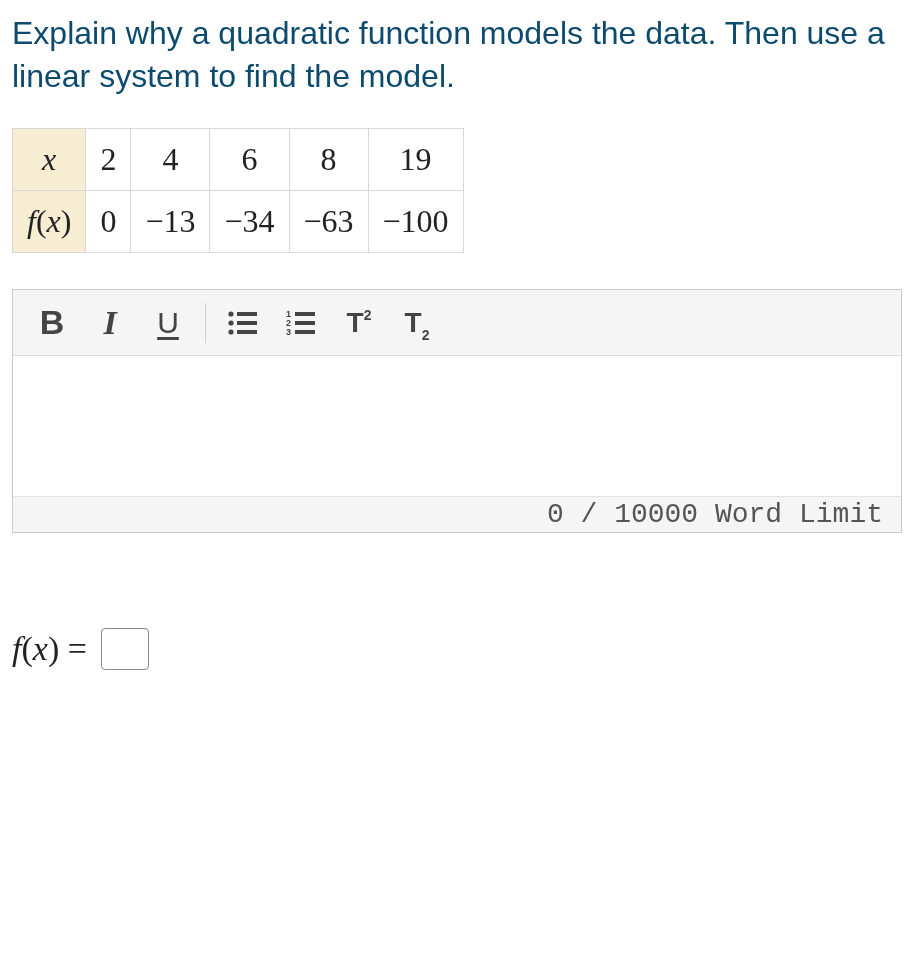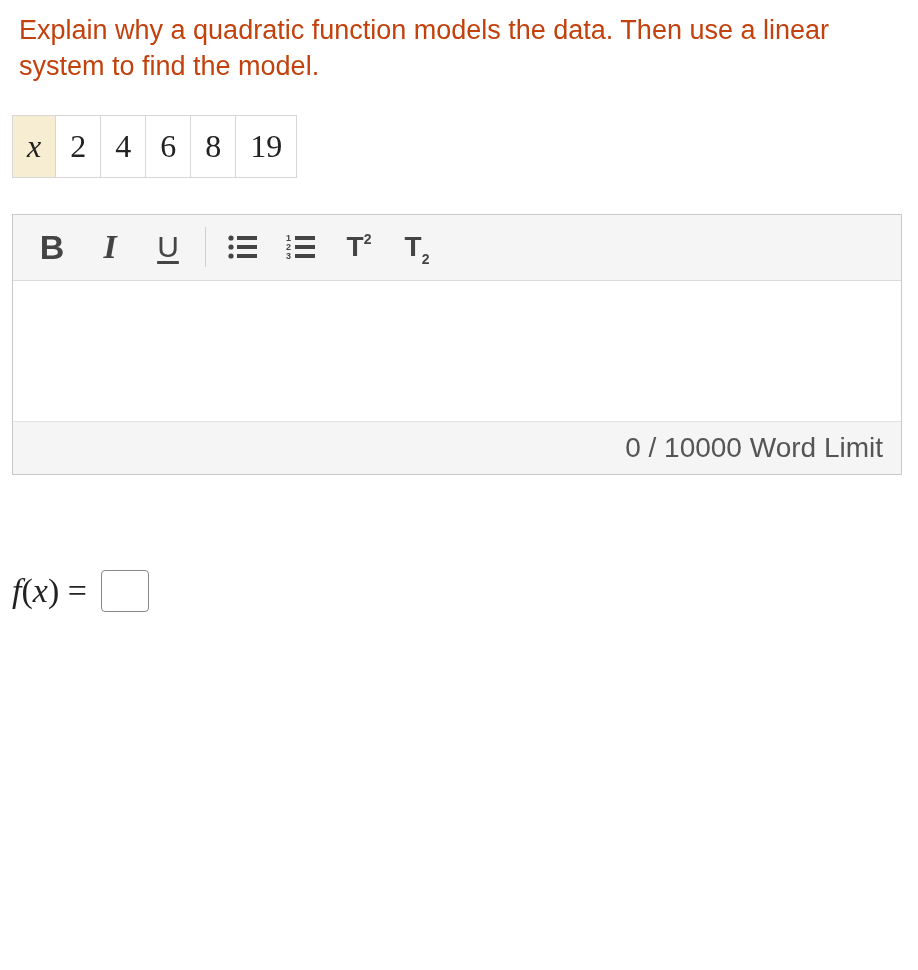--- a/index.html
+++ b/index.html
@@ -5,24 +5,24 @@
   * { box-sizing: border-box; }
   body {
     margin: 0;
     padding: 12px 12px 40px 12px;
     font-family: Arial, Helvetica, sans-serif;
     background: #fff;
     color: #333;
     width: 918px;
   }
   .question {
-    font-size: 27px;
+    font-size: 32px;
     line-height: 1.35;
-    color: #c2410c;
-    margin: 0 0 30px 7px;
+    color: #0c4a6e;
+    margin: 0 0 30px 0;
     font-weight: 400;
   }
   
   
   .data-table {
     border-collapse: collapse;
     margin-bottom: 36px;
     font-family: "Times New Roman", serif;
   }
   .data-table td {
@@ -97,23 +97,24 @@
     min-height: 140px;
     background: #fff;
     padding: 12px;
     font-size: 18px;
     outline: none;
   }
   .editor-footer {
     background: #f5f5f5;
     border-top: 1px solid #e3e3e3;
     text-align: right;
-    padding: 10px 18px;
+    padding: 2px 18px;
     font-size: 28px;
     color: #555;
+    font-family: Liberation Mono, monospace;
   }
   
   
   .answer-line {
     margin-top: 95px;
     font-family: "Times New Roman", serif;
     font-size: 34px;
     color: #222;
     display: flex;
     align-items: center;
@@ -139,20 +140,30 @@
 <table class="data-table">
   <tbody>
       <tr>
     <td class="row-head">x</td>
     <td>2</td>
     <td>4</td>
     <td>6</td>
     <td>8</td>
     <td>19</td>
   </tr>
+  <tr>
+    <td class="row-head fx">
+      <span class="fn">f</span><span class="paren">(</span><span class="fn">x</span><span class="paren">)</span>
+    </td>
+    <td>0</td>
+    <td>−13</td>
+    <td>−34</td>
+    <td>−63</td>
+    <td>−100</td>
+  </tr>
 </tbody>
   </table>
 
 <div class="editor">
   <div class="toolbar">
     <div class="tbtn bold">B</div>
     <div class="tbtn italic">I</div>
     <div class="tbtn underline">U</div>
     <div class="tsep"></div>
     <div class="tbtn">

